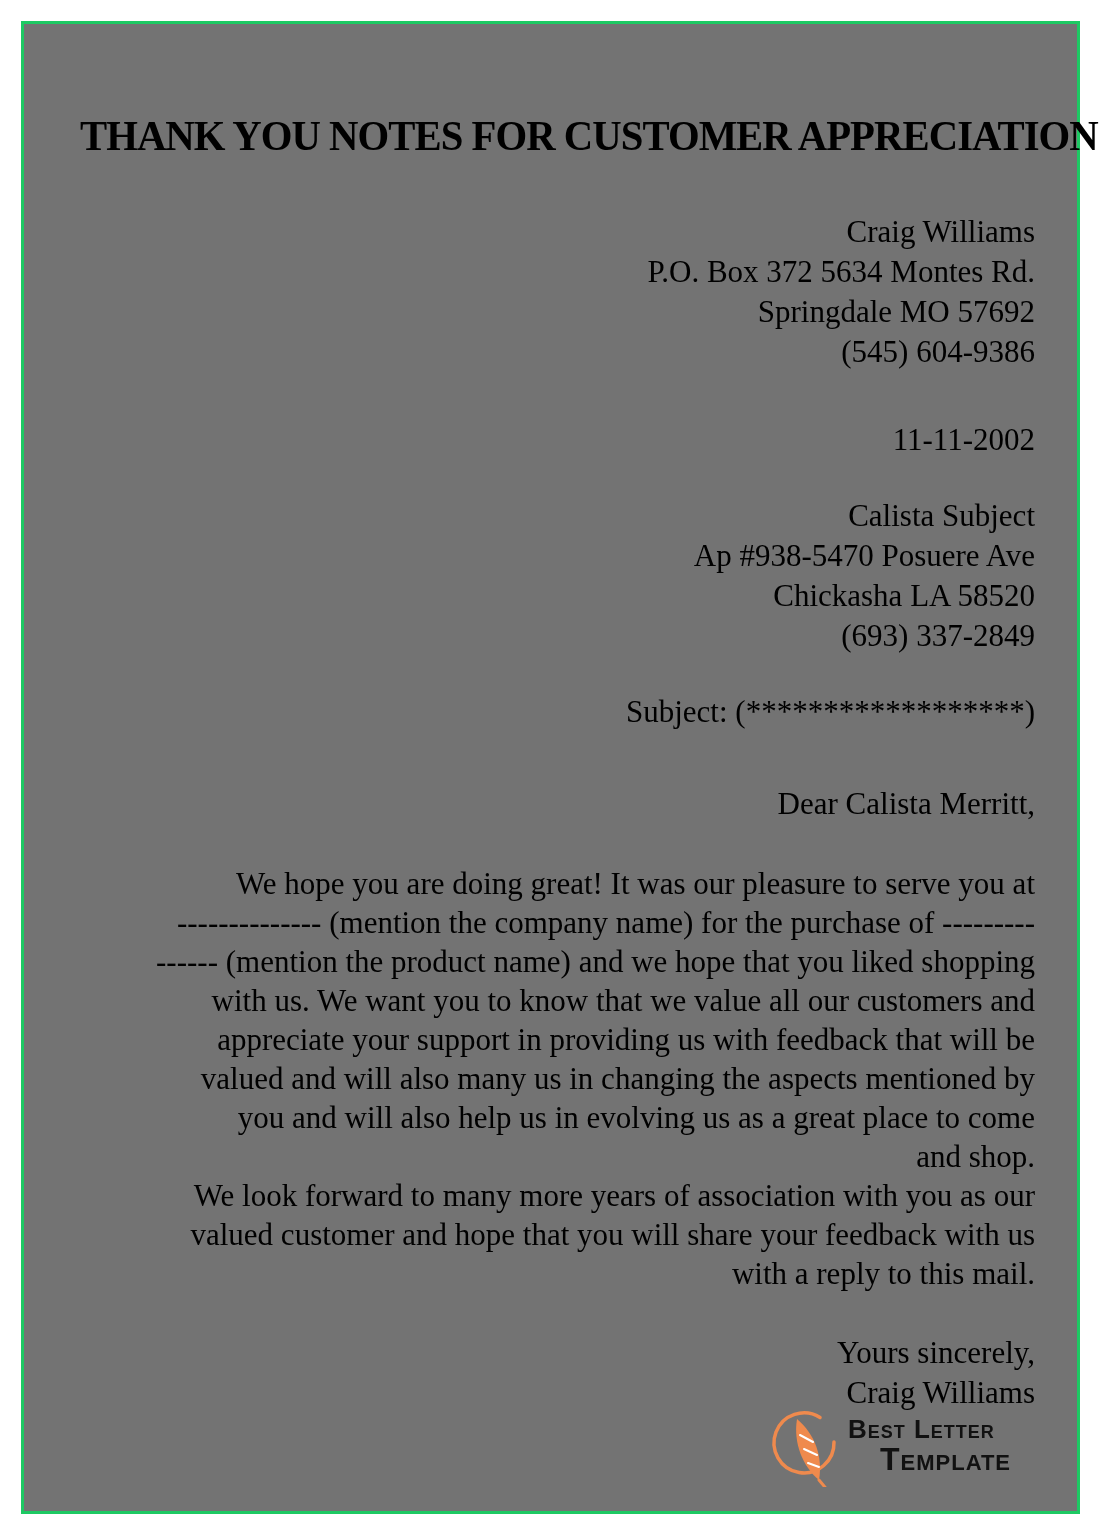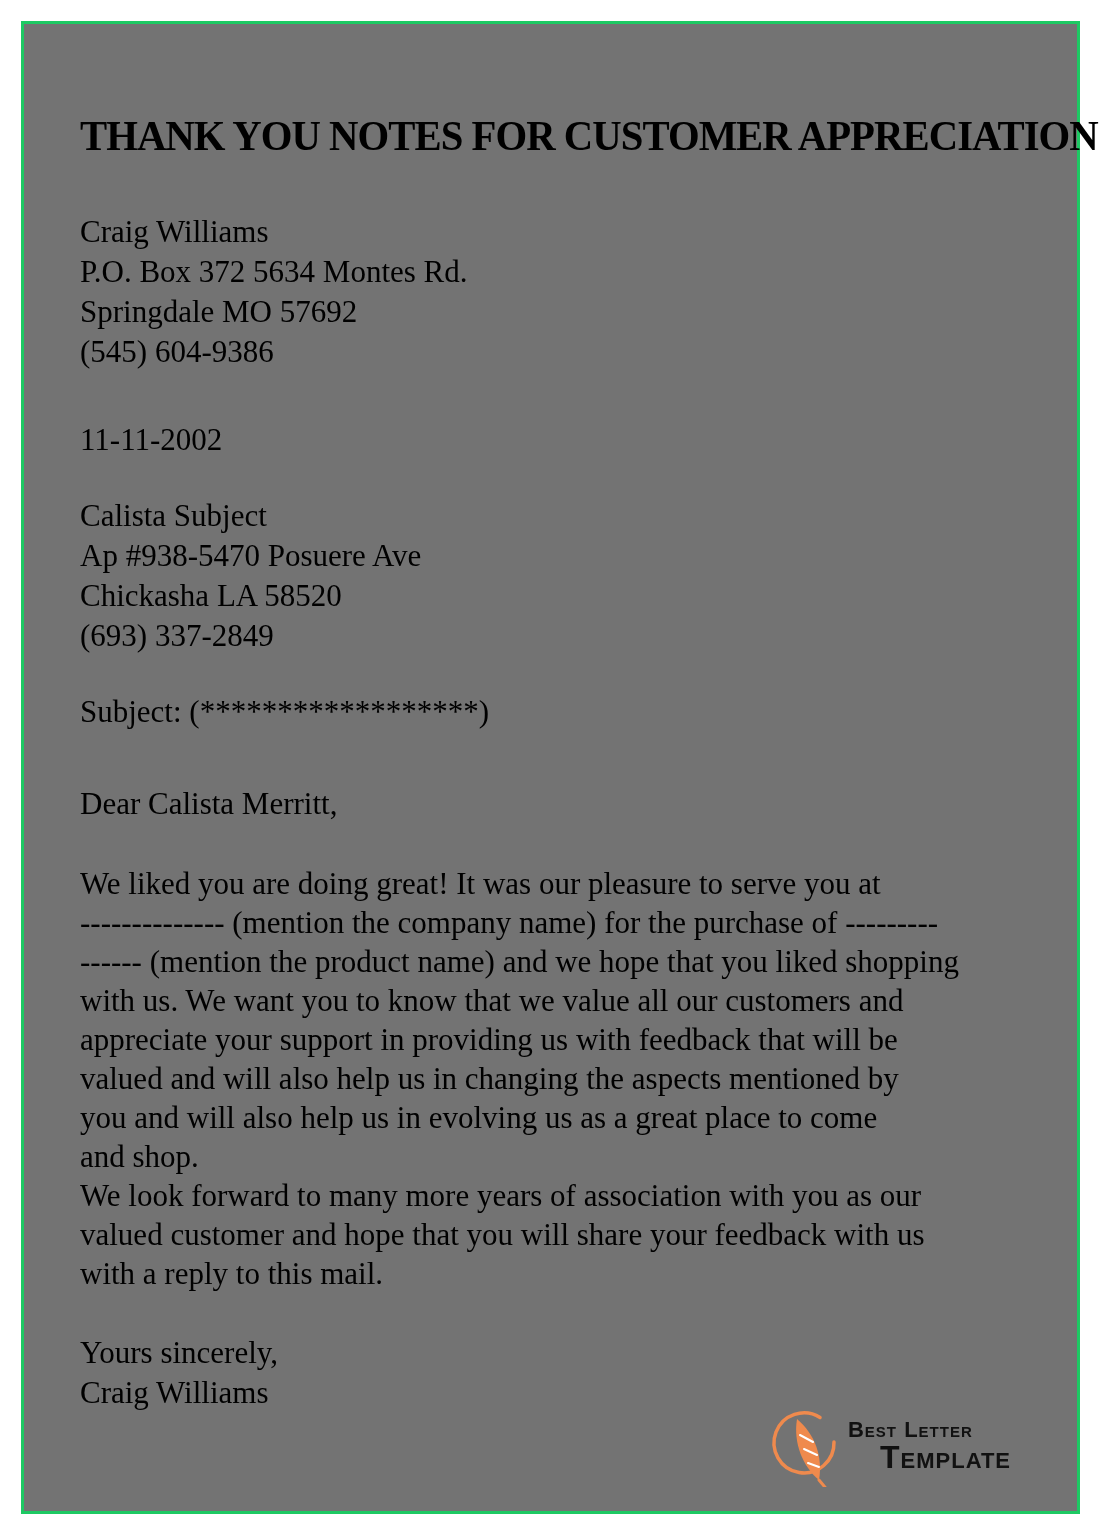--- a/index.html
+++ b/index.html
@@ -28,20 +28,21 @@
     font-weight: bold;
     letter-spacing: -1px;
     line-height: 1.15;
     white-space: nowrap;
     transform: scaleX(0.97);
     transform-origin: left center;
   }
   .block {
     font-size: 31px;
     line-height: 40px;
+    text-align: right;
   }
   .sender-block    { margin-top: 52px; }
   .date-block      { margin-top: 48px; }
   .recipient-block { margin-top: 36px; }
   .subject-block   { margin-top: 36px; }
   .salutation-block{ margin-top: 52px; }
   .body-block      { margin-top: 40px; line-height: 39px; }
   .closing-block   { margin-top: 40px; }
   .brand-logo {
     position: absolute;
@@ -50,21 +51,21 @@
     align-items: center;
     gap: 8px;
   }
   .brand-text {
     font-family: "Liberation Sans", sans-serif;
     font-weight: bold;
     color: #111111;
     line-height: 1.05;
   }
   .brand-line1 {
-    font-size: 22px;
+    font-size: 26px;
     font-variant: small-caps;
     letter-spacing: 1px;
     white-space: nowrap;
   }
   .brand-line2 {
     font-size: 32px;
     font-variant: small-caps;
     letter-spacing: 1px;
     padding-left: 8px;
     white-space: nowrap;
@@ -94,26 +95,26 @@
       <div>Ap #938-5470 Posuere Ave</div>
       <div>Chickasha LA 58520</div>
       <div>(693) 337-2849</div>
     </div>
 
     <div class="block subject-block">Subject: (******************)</div>
 
     <div class="block salutation-block">Dear Calista Merritt,</div>
 
     <div class="block body-block">
-        <div>We liked you are doing great! It was our pleasure to serve you at</div>
+        <div>We hope you are doing great! It was our pleasure to serve you at</div>
         <div>-------------- (mention the company name) for the purchase of ---------</div>
         <div>------ (mention the product name) and we hope that you liked shopping</div>
         <div>with us. We want you to know that we value all our customers and</div>
         <div>appreciate your support in providing us with feedback that will be</div>
-        <div>valued and will also help us in changing the aspects mentioned by</div>
+        <div>valued and will also many us in changing the aspects mentioned by</div>
         <div>you and will also help us in evolving us as a great place to come</div>
         <div>and shop.</div>
         <div>We look forward to many more years of association with you as our</div>
         <div>valued customer and hope that you will share your feedback with us</div>
         <div>with a reply to this mail.</div>
       </div>
 
     <div class="block closing-block">
       <div>Yours sincerely,</div>
       <div>Craig Williams</div>

